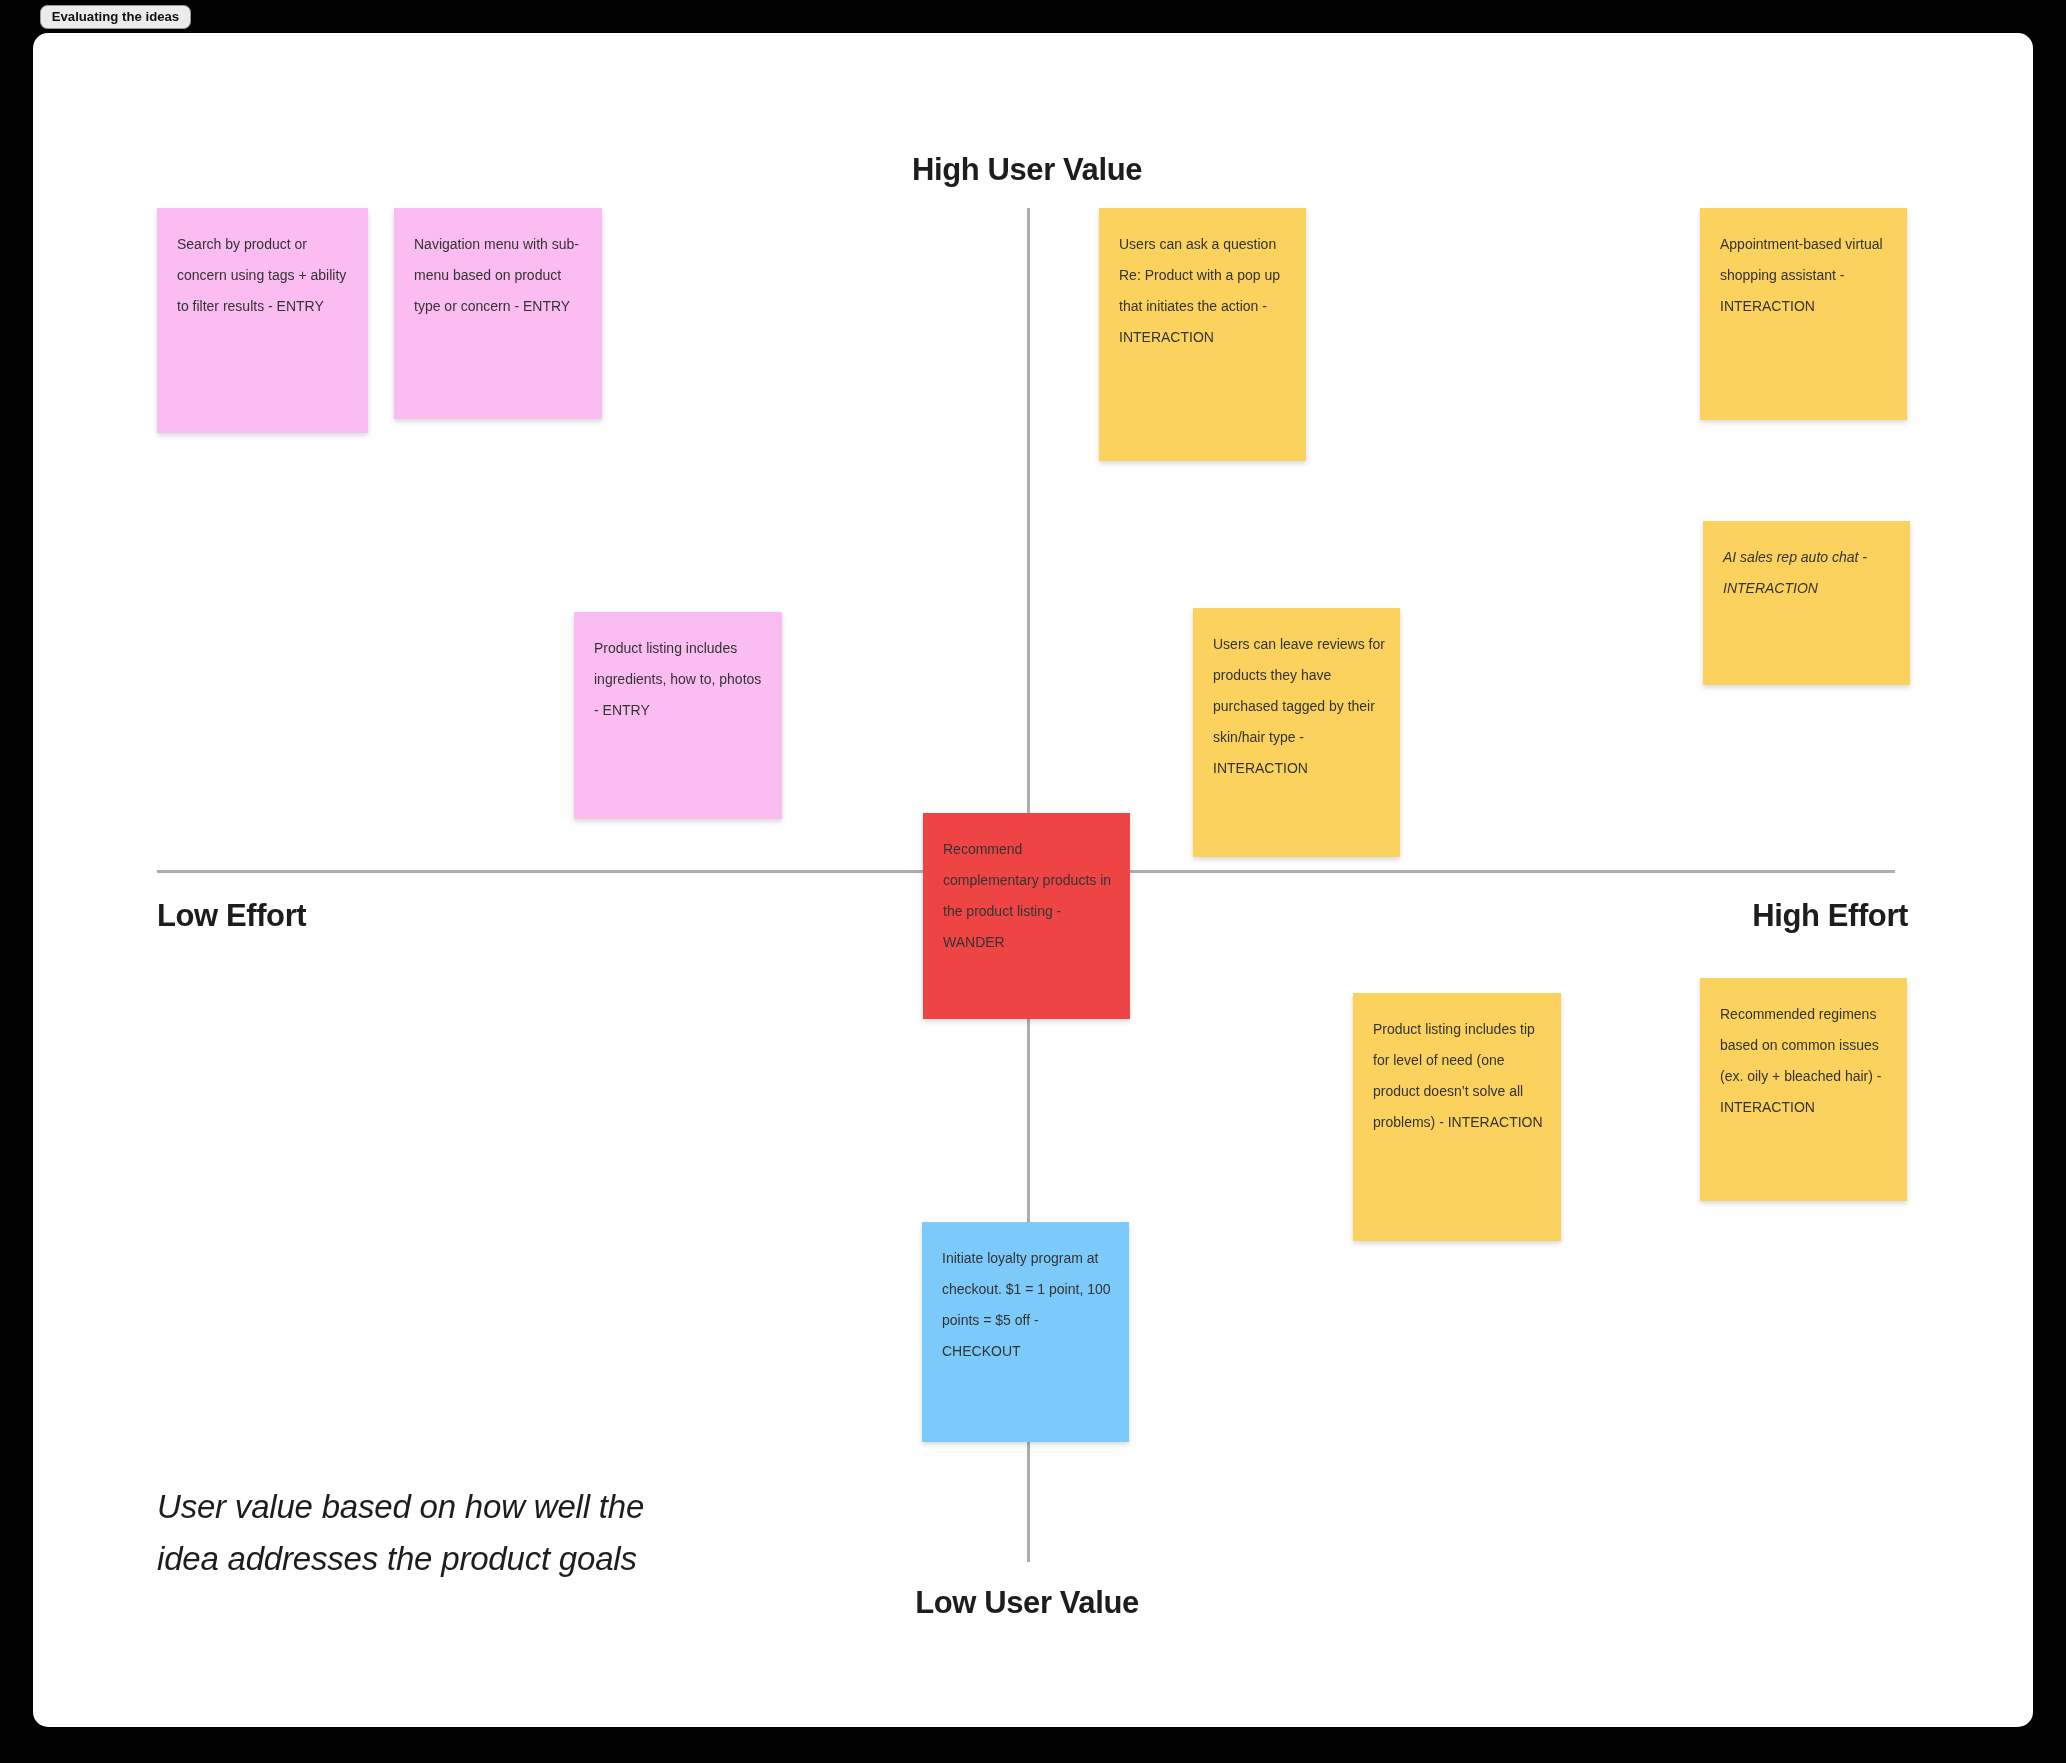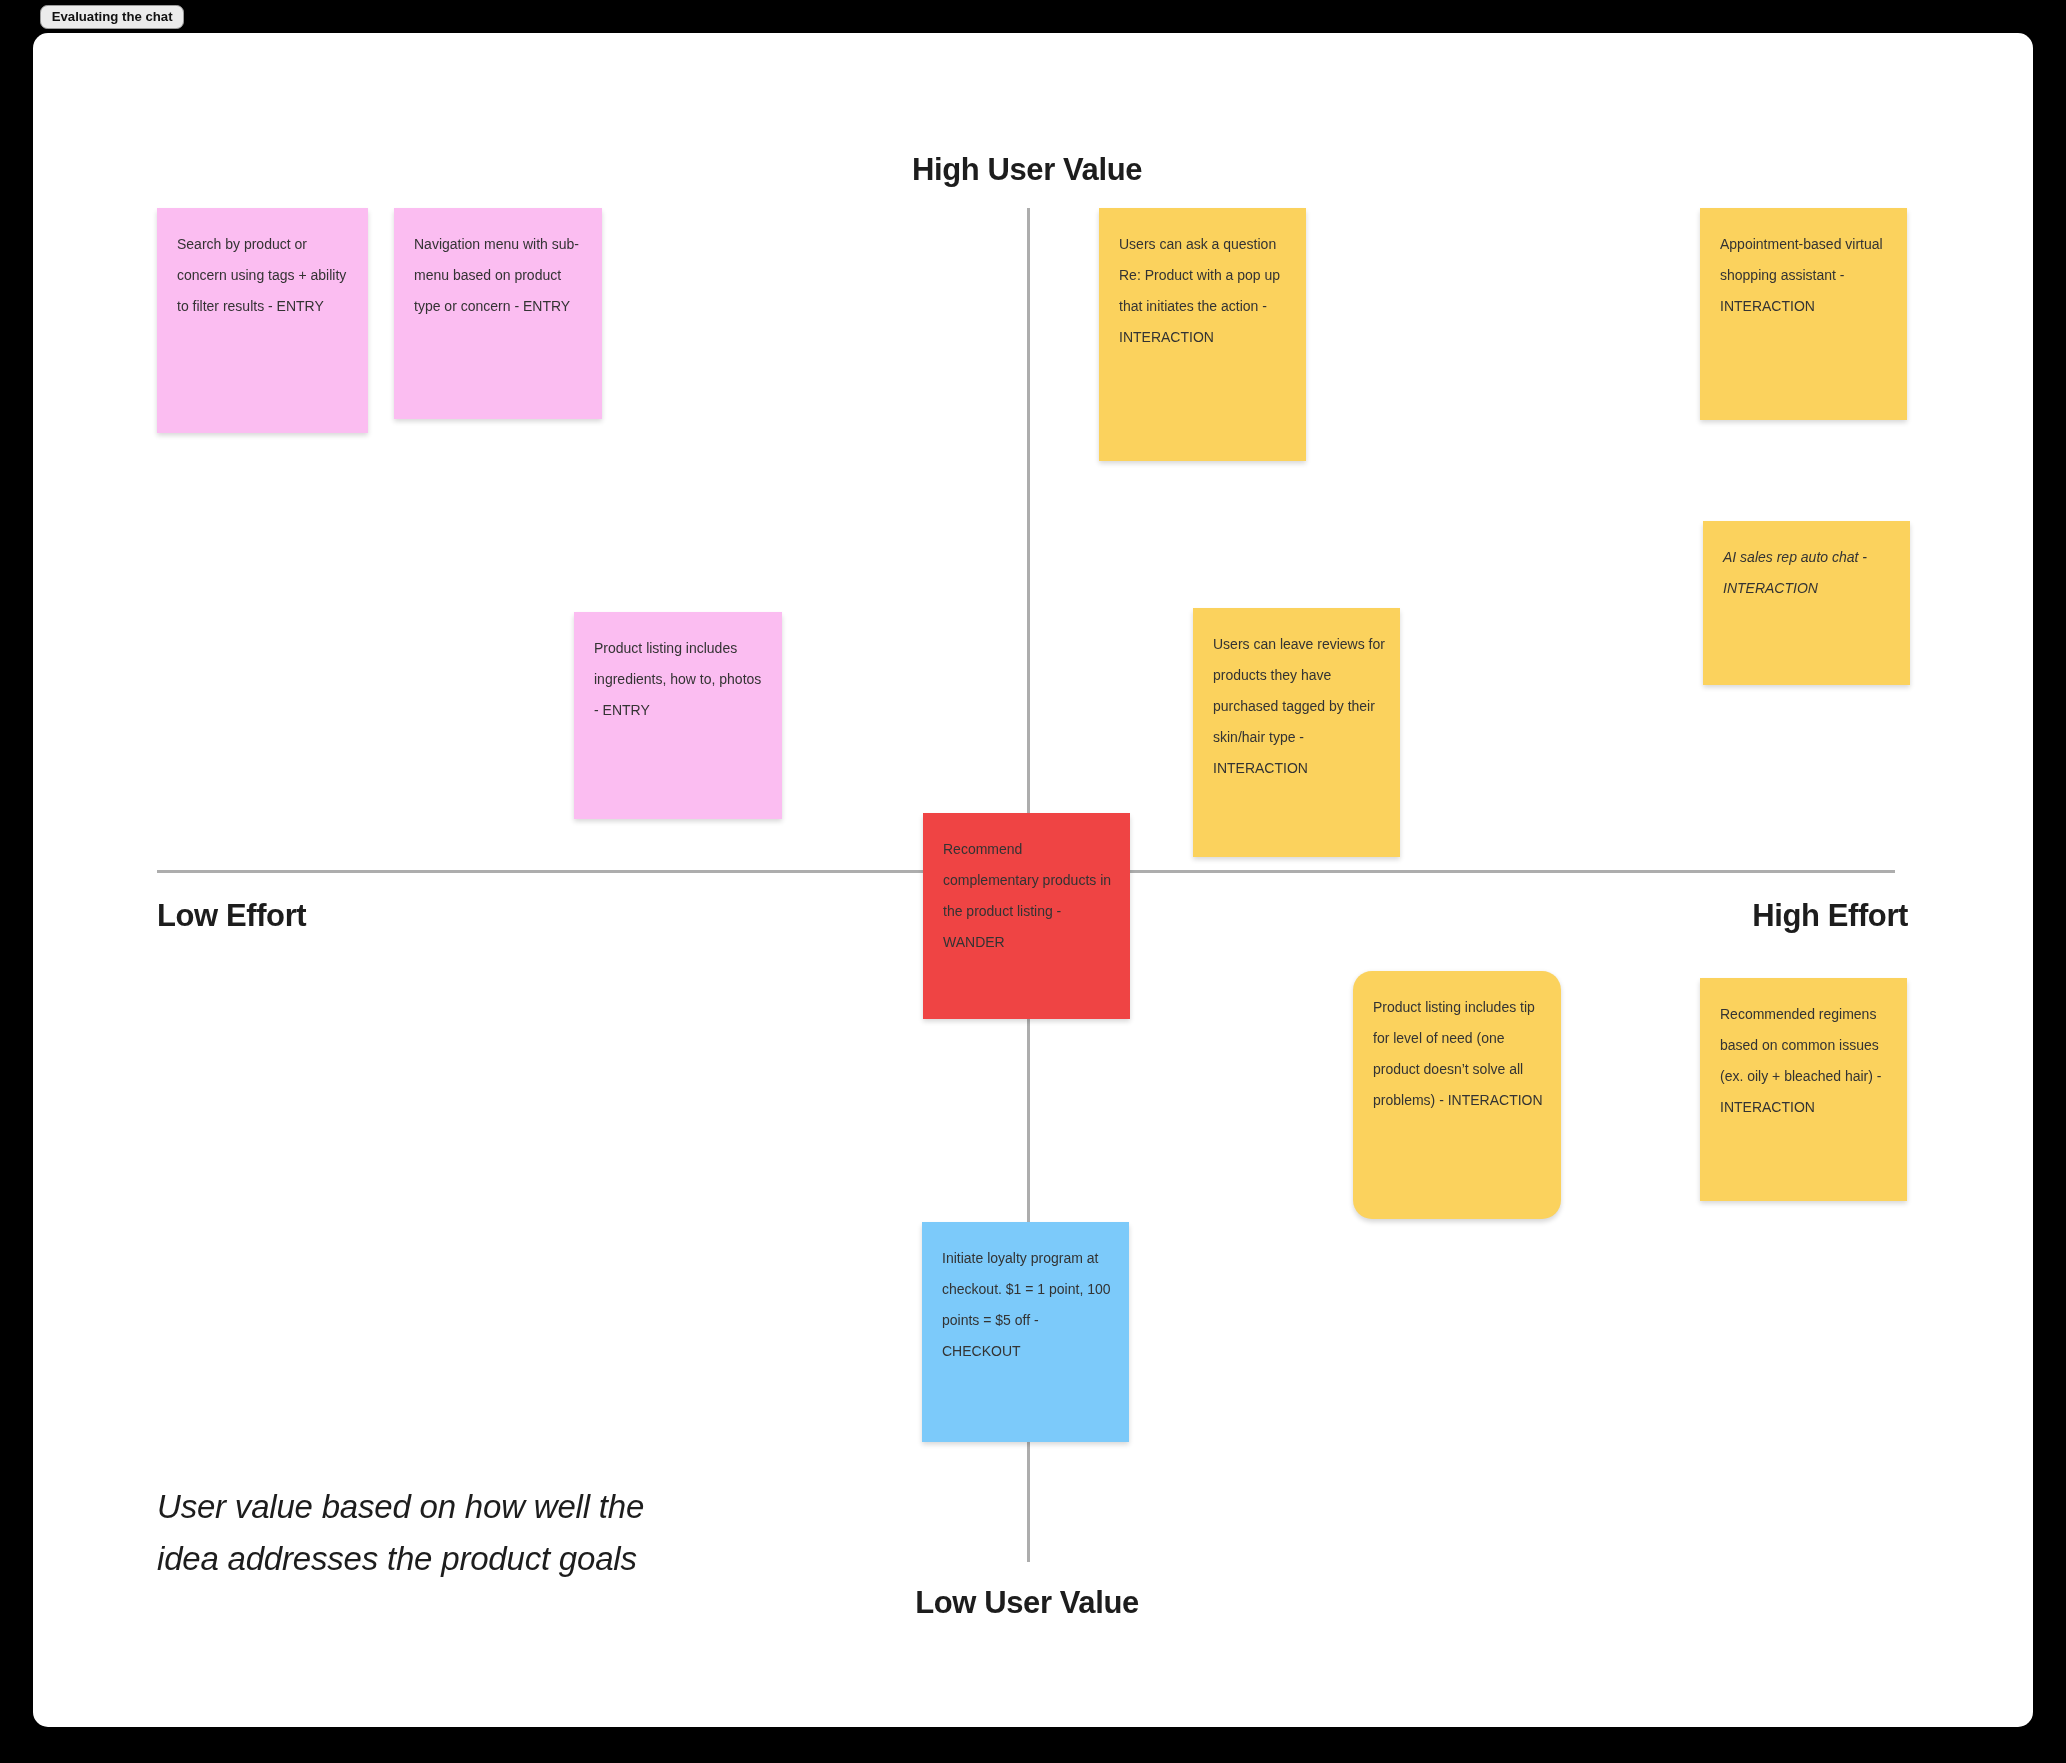--- a/index.html
+++ b/index.html
@@ -47,28 +47,28 @@
   .green{background:#ef4444;}
   .blue{background:#7CCAFA;}
   .n1{left:124px;top:175px;width:211px;height:225px;}
   .n2{left:361px;top:175px;width:208px;height:211px;}
   .n3{left:1066px;top:175px;width:207px;height:253px;}
   .n4{left:1667px;top:175px;width:207px;height:212px;}
   .n5{left:1670px;top:488px;width:207px;height:164px;font-style:italic;}
   .n6{left:1160px;top:575px;width:207px;height:249px;}
   .n7{left:541px;top:579px;width:208px;height:207px;}
   .n8{left:890px;top:780px;width:207px;height:206px;}
-  .n9{left:1320px;top:938px;width:208px;height:248px;border-radius:19px;}
+  .n9{left:1320px;top:960px;width:208px;height:248px;}
   .n10{left:1667px;top:945px;width:207px;height:223px;}
   .n11{left:889px;top:1189px;width:207px;height:220px;}
 </style>
 </head>
 <body>
 
-<div class="page-tab">Evaluating the chat</div>
+<div class="page-tab">Evaluating the ideas</div>
 
 <div class="board">
 
   <div class="axis-line v-line"></div>
   <div class="axis-line h-line"></div>
 
   <div class="axis-label label-top">High User Value</div>
   <div class="axis-label label-bottom">Low User Value</div>
   <div class="axis-label label-left">Low Effort</div>
   <div class="axis-label label-right">High Effort</div>

